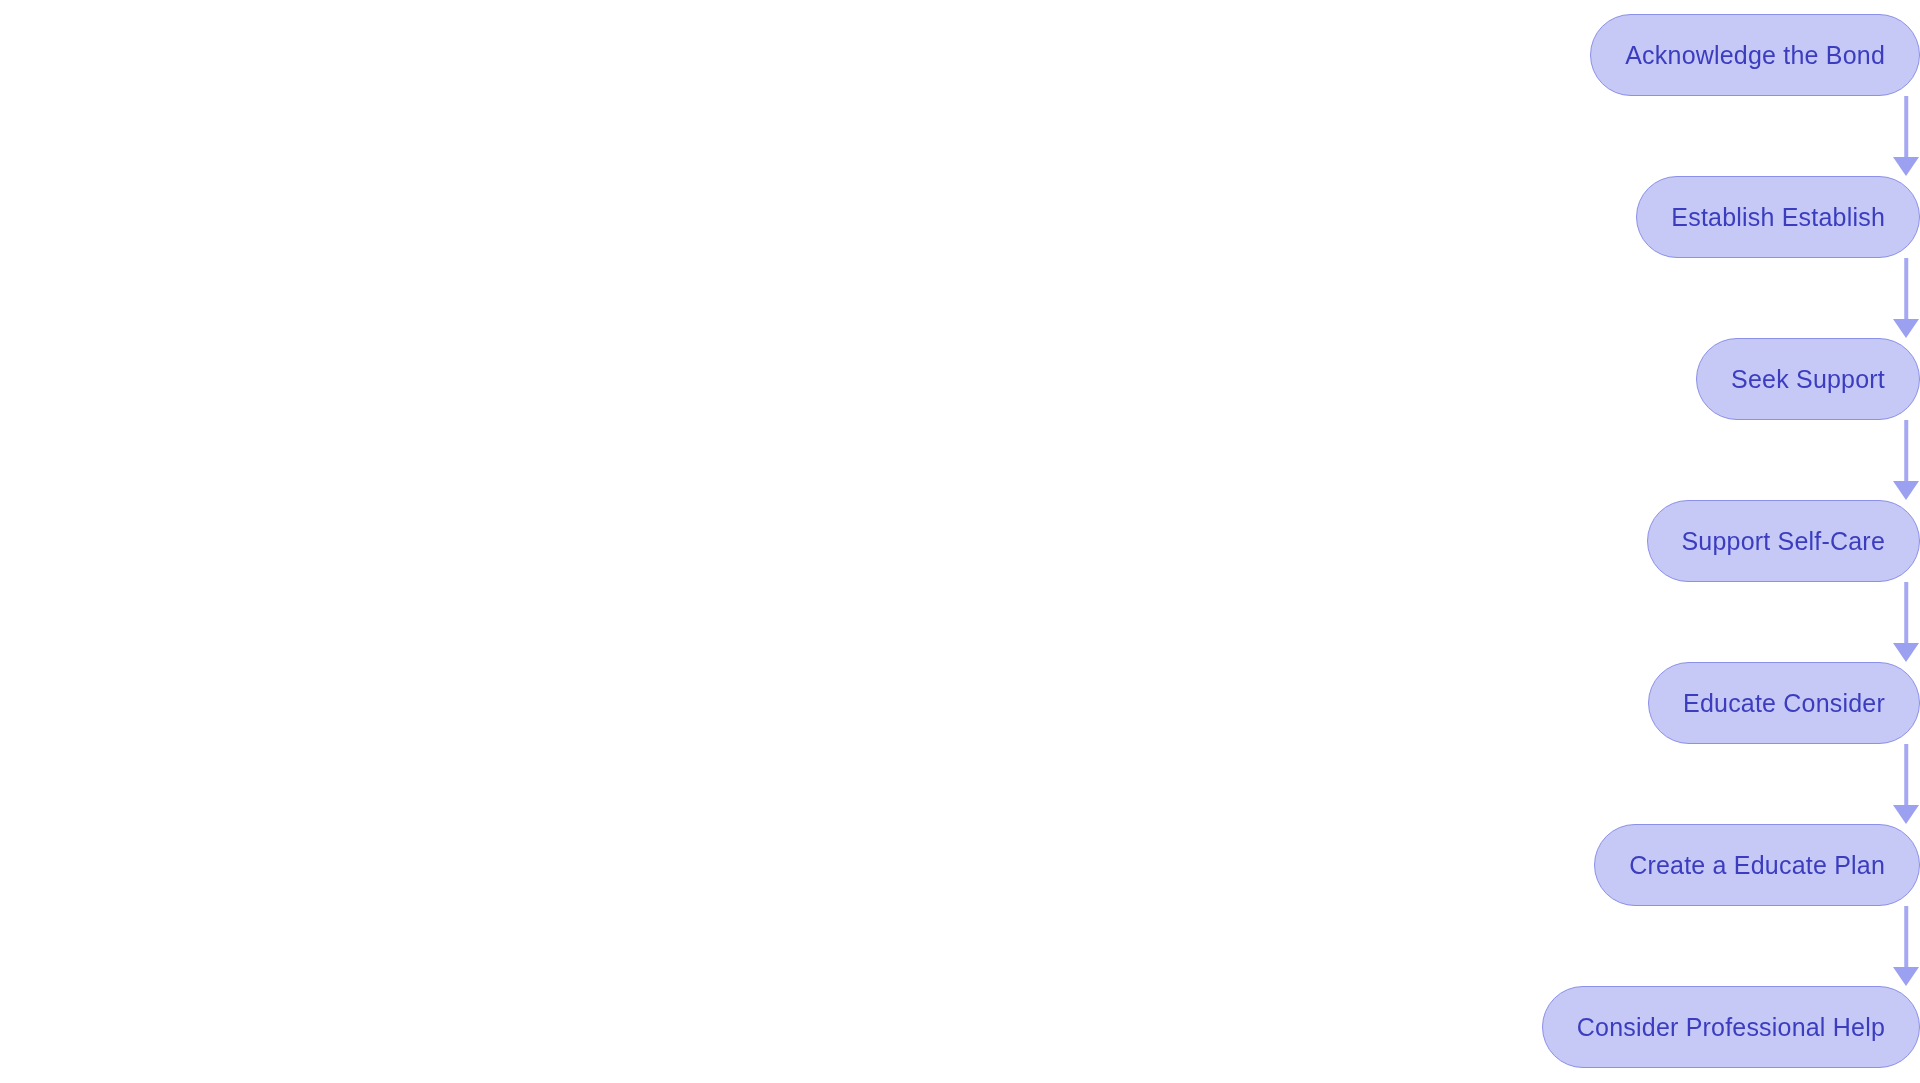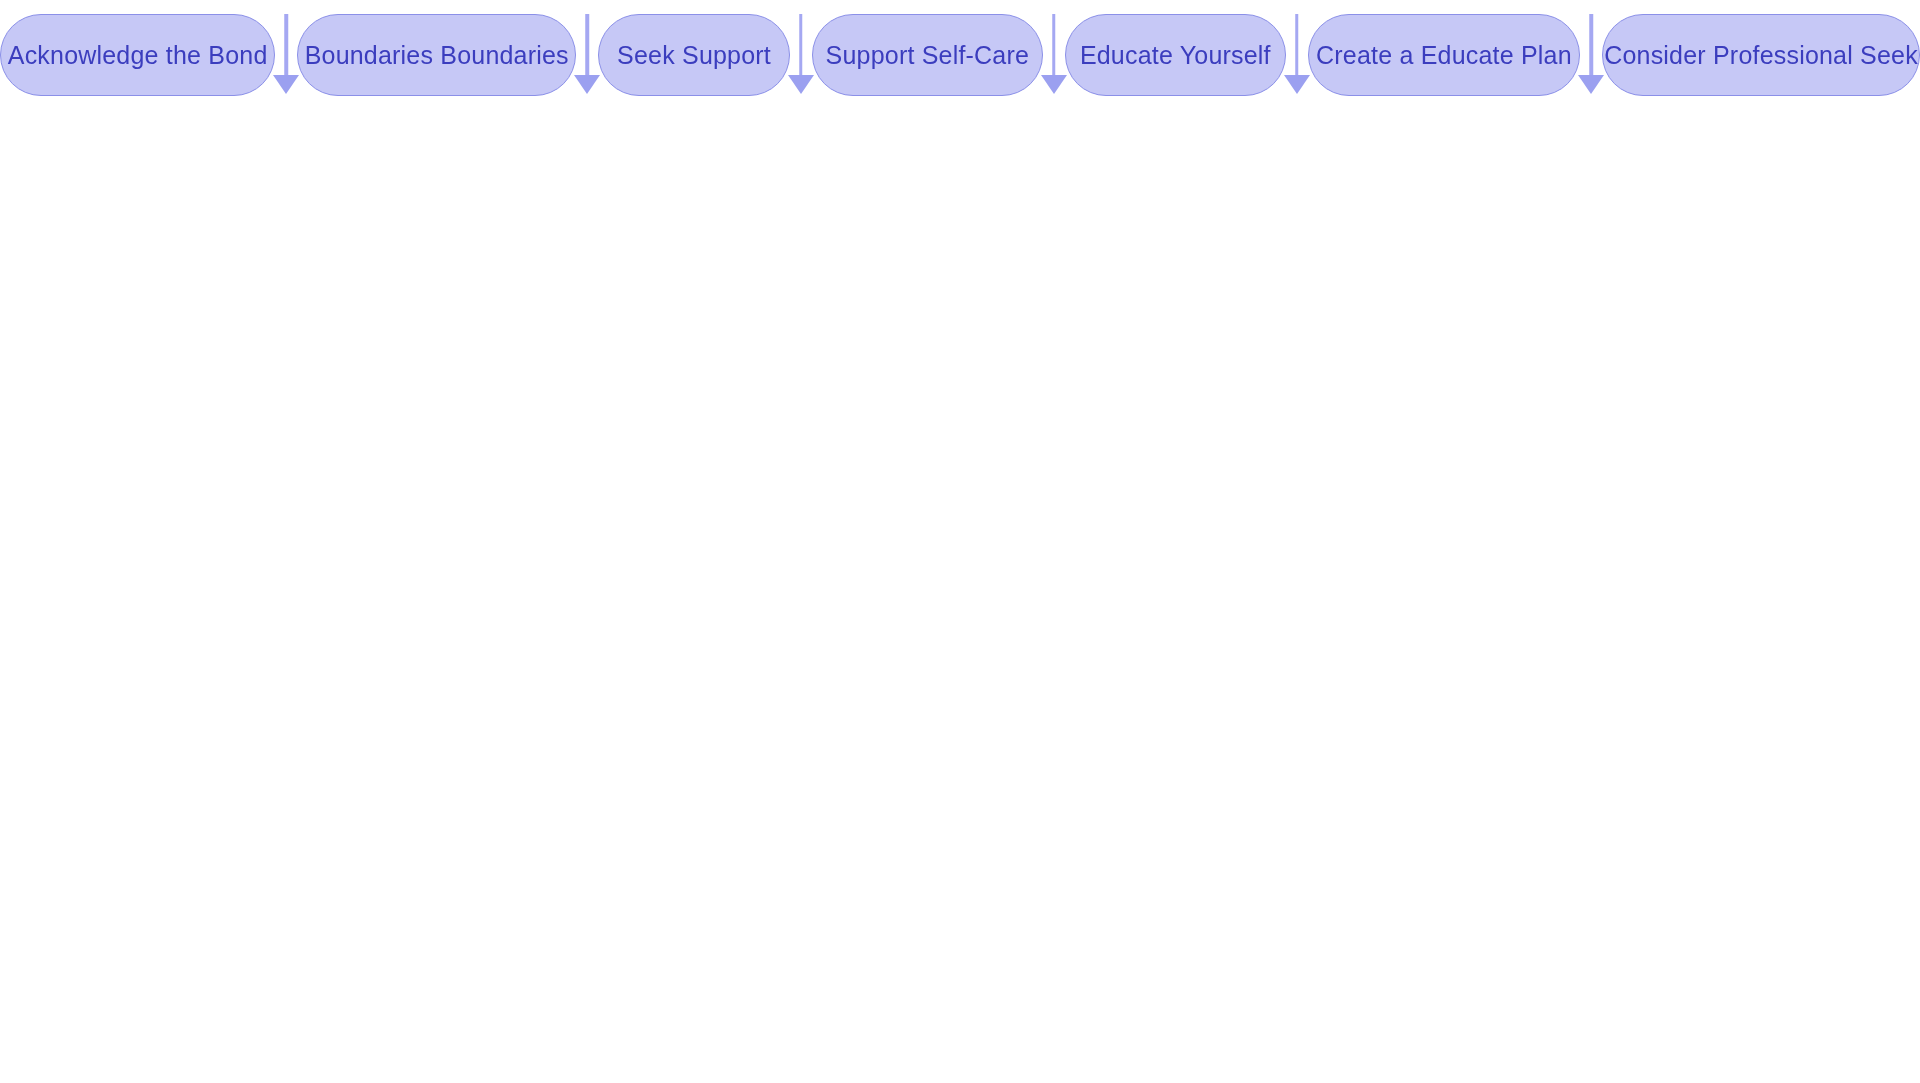--- a/index.html
+++ b/index.html
@@ -14,22 +14,22 @@
     background: #ffffff;
     overflow: hidden;
     font-family: "Liberation Sans", "DejaVu Sans", sans-serif;
   }
   .flow-column {
     position: absolute;
     left: 0;
     top: 14px;
     width: 1920px;
     display: flex;
-    flex-direction: row;
-    align-items: flex-start;
+    flex-direction: column;
+    align-items: flex-end;
   }
   .flow-node {
     height: 82px;
     box-sizing: border-box;
     display: flex;
     align-items: center;
     justify-content: center;
     padding: 0 34px;
     min-width: 190px;
     border-radius: 41px;
@@ -74,21 +74,21 @@
   <div class="flow-node">
     <span>Acknowledge the Bond</span>
   </div>
 
   <div class="connector">
     <div class="stem"></div>
     <div class="head"></div>
   </div>
 
   <div class="flow-node">
-    <span>Boundaries Boundaries</span>
+    <span>Establish Establish</span>
   </div>
 
   <div class="connector">
     <div class="stem"></div>
     <div class="head"></div>
   </div>
 
   <div class="flow-node">
     <span>Seek Support</span>
   </div>
@@ -101,34 +101,34 @@
   <div class="flow-node">
     <span>Support Self-Care</span>
   </div>
 
   <div class="connector">
     <div class="stem"></div>
     <div class="head"></div>
   </div>
 
   <div class="flow-node">
-    <span>Educate Yourself</span>
+    <span>Educate Consider</span>
   </div>
 
   <div class="connector">
     <div class="stem"></div>
     <div class="head"></div>
   </div>
 
   <div class="flow-node">
     <span>Create a Educate Plan</span>
   </div>
 
   <div class="connector">
     <div class="stem"></div>
     <div class="head"></div>
   </div>
 
   <div class="flow-node">
-    <span>Consider Professional Seek</span>
+    <span>Consider Professional Help</span>
   </div>
 </div>
 </div>
 
 </body></html>

